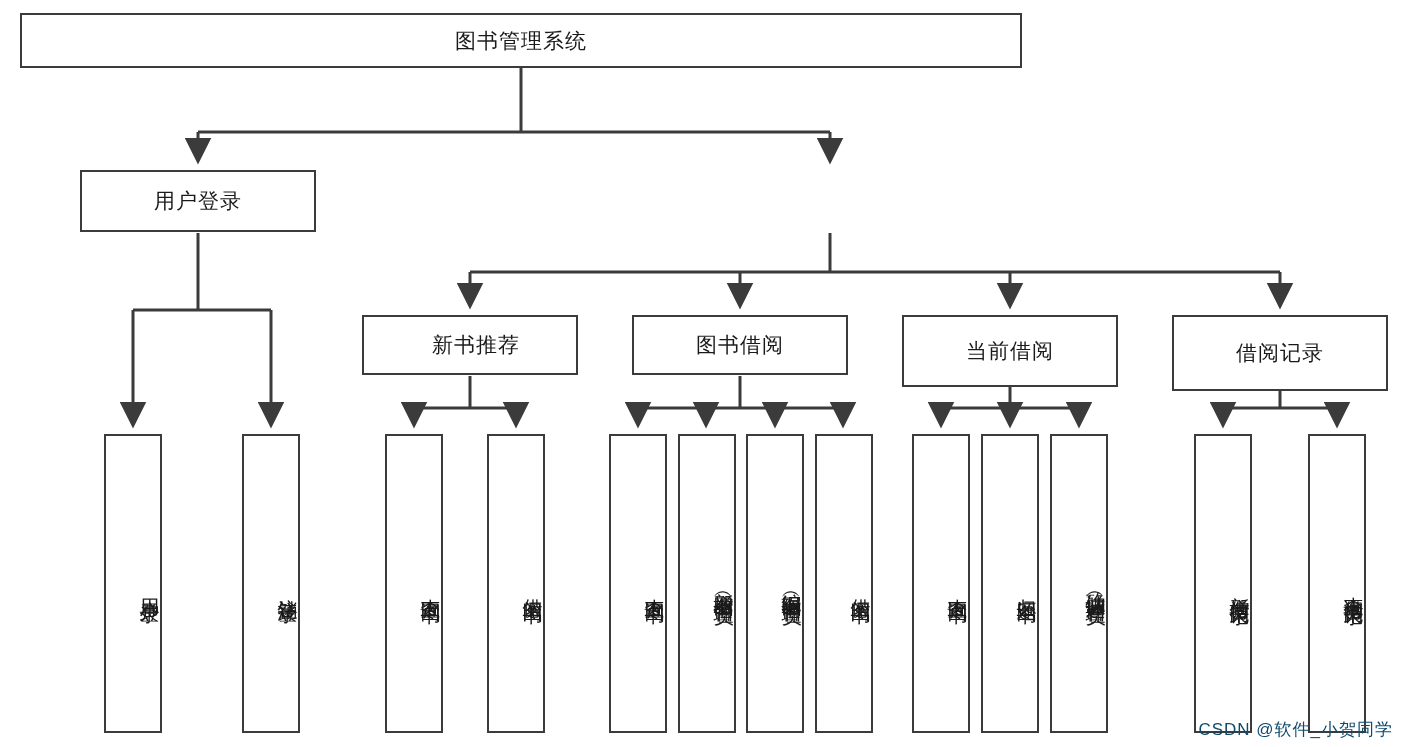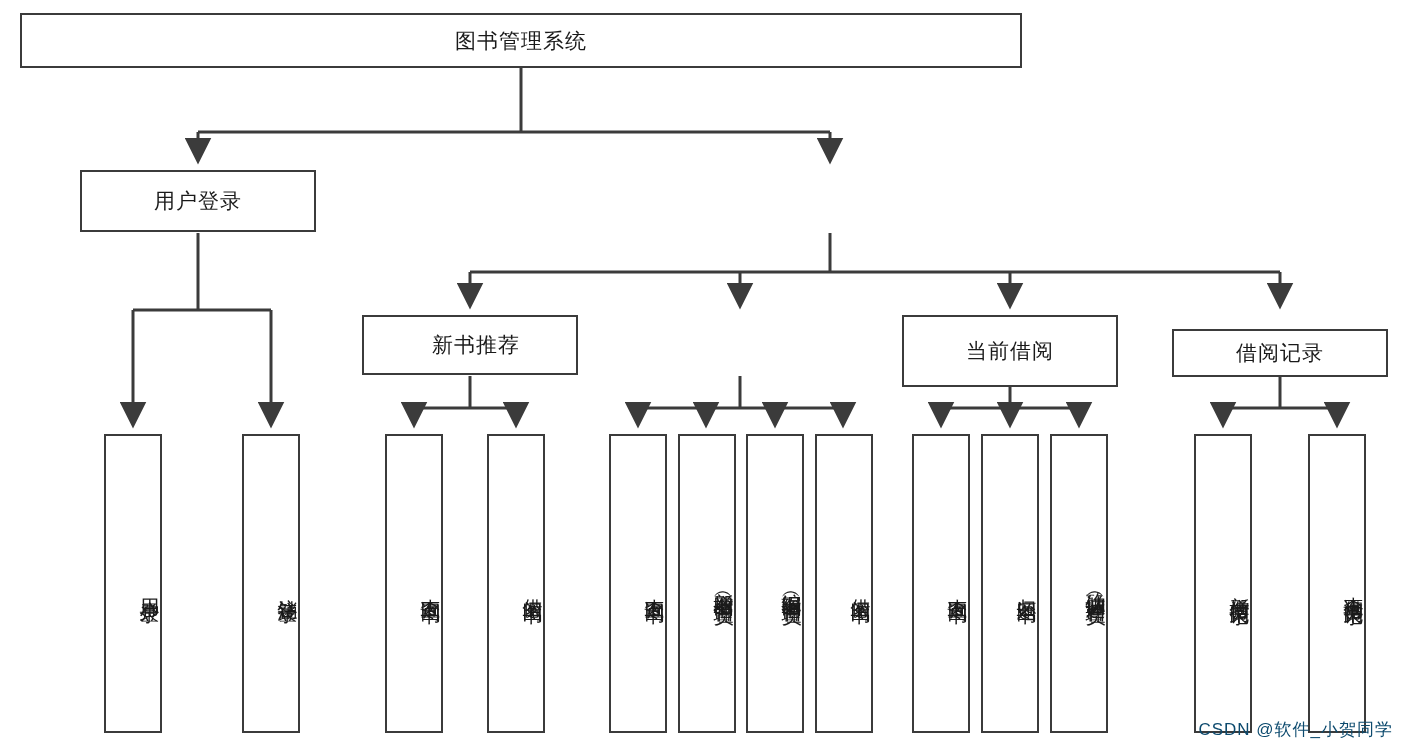--- a/index.html
+++ b/index.html
@@ -128,26 +128,29 @@
 
   <div class="node-box horizontal" style="left:80px; top:170px; width:236px; height:62px;">
     <span class="node-label">用户登录</span>
   </div>
 
 
   <div class="node-box horizontal" style="left:362px; top:315px; width:216px; height:60px;padding-left:12px;">
     <span class="node-label">新书推荐</span>
   </div>
 
+  <div class="node-box horizontal" style="left:632px; top:315px; width:216px; height:60px;">
+    <span class="node-label">图书借阅</span>
+  </div>
 
   <div class="node-box horizontal" style="left:902px; top:315px; width:216px; height:72px;">
     <span class="node-label">当前借阅</span>
   </div>
 
-  <div class="node-box horizontal" style="left:1172px; top:329px; width:216px; height:48px;">
+  <div class="node-box horizontal" style="left:1172px; top:315px; width:216px; height:76px;">
     <span class="node-label">借阅记录</span>
   </div>
 
   <div class="node-box vertical" style="left:104px; top:434px; width:58px; height:299px;">
     <span class="node-label">用户登录</span>
   </div>
 
   <div class="node-box vertical" style="left:242px; top:434px; width:58px; height:299px;">
     <span class="node-label">注销登录</span>
   </div>

